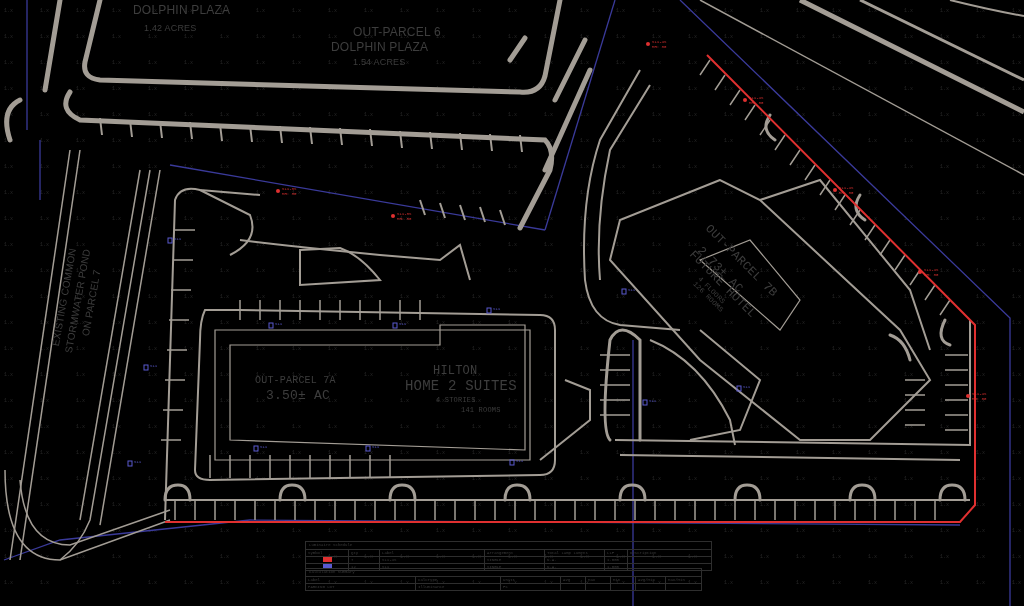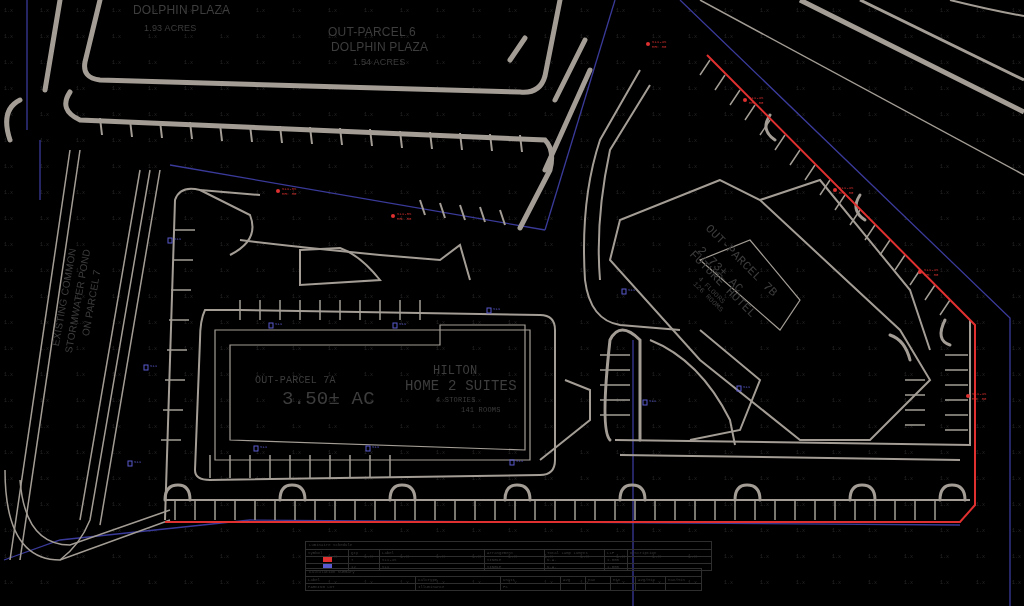--- a/index.html
+++ b/index.html
@@ -170,32 +170,32 @@
     <rect x="366" y="446" width="4" height="5"></rect>
       <text x="372" y="448" fill="#5a5ad0" stroke="none">SL1</text>
     <rect x="510" y="460" width="4" height="5"></rect>
       <text x="516" y="462" fill="#5a5ad0" stroke="none">SL1</text>
     <rect x="128" y="461" width="4" height="5"></rect>
       <text x="134" y="463" fill="#5a5ad0" stroke="none">SL1</text>
   </g>
 </svg>
 
 <div class="lbl" style="left:133px;top:3px;font-size:12px;">DOLPHIN PLAZA</div>
-<div class="lbl" style="left:144px;top:23px;font-size:9px;">1.93  ACRES</div>
-
-<div class="lbl" style="left:328px;top:25px;font-size:12px;text-align:center;">OUT-PARCEL 6</div>
+<div class="lbl" style="left:144px;top:23px;font-size:9px;">1.42  ACRES</div>
+
+<div class="lbl" style="left:353px;top:25px;font-size:12px;text-align:center;">OUT-PARCEL 6</div>
 <div class="lbl" style="left:331px;top:40px;font-size:12px;">DOLPHIN PLAZA</div>
 <div class="lbl" style="left:345px;top:57px;font-size:9px;margin-left:8px;">1.54  ACRES</div>
 
 <div class="lbl rot" style="left:50px;top:345px;font-size:10px;transform:rotate(-80deg);">EXISTING COMMON</div>
 <div class="lbl rot" style="left:63px;top:352px;font-size:10px;transform:rotate(-80deg);">STORMWATER POND</div>
 <div class="lbl rot" style="left:80px;top:335px;font-size:10px;transform:rotate(-80deg);">ON PARCEL 7</div>
 
 <div class="lbl mono" style="left:255px;top:375px;font-size:10px;">OUT-PARCEL 7A</div>
-<div class="lbl mono" style="left:282px;top:388px;font-size:19px;text-align:center;">3.50± AC</div>
+<div class="lbl mono" style="left:266px;top:388px;font-size:13px;text-align:center;">3.50± AC</div>
 
 <div class="lbl mono" style="left:433px;top:364px;font-size:12px;">HILTON</div>
 <div class="lbl mono" style="left:405px;top:378px;font-size:14px;">HOME 2 SUITES</div>
 <div class="lbl mono" style="left:436px;top:396px;font-size:7px;">4 STORIES</div>
 <div class="lbl mono" style="left:436px;top:406px;font-size:7px;margin-left:25px;">141 ROOMS</div>
 
 <div class="lbl mono rot" style="left:712px;top:222px;font-size:12px;transform:rotate(45deg);">OUT-PARCEL 7B</div>
 <div class="lbl mono rot" style="left:704px;top:244px;font-size:12px;transform:rotate(45deg);">2.73± AC</div>
 <div class="lbl mono rot" style="left:696px;top:248px;font-size:12px;transform:rotate(45deg);">FUTURE HOTEL</div>
 <div class="lbl mono rot" style="left:702px;top:275px;font-size:7px;transform:rotate(45deg);">4 FLOORS</div>

